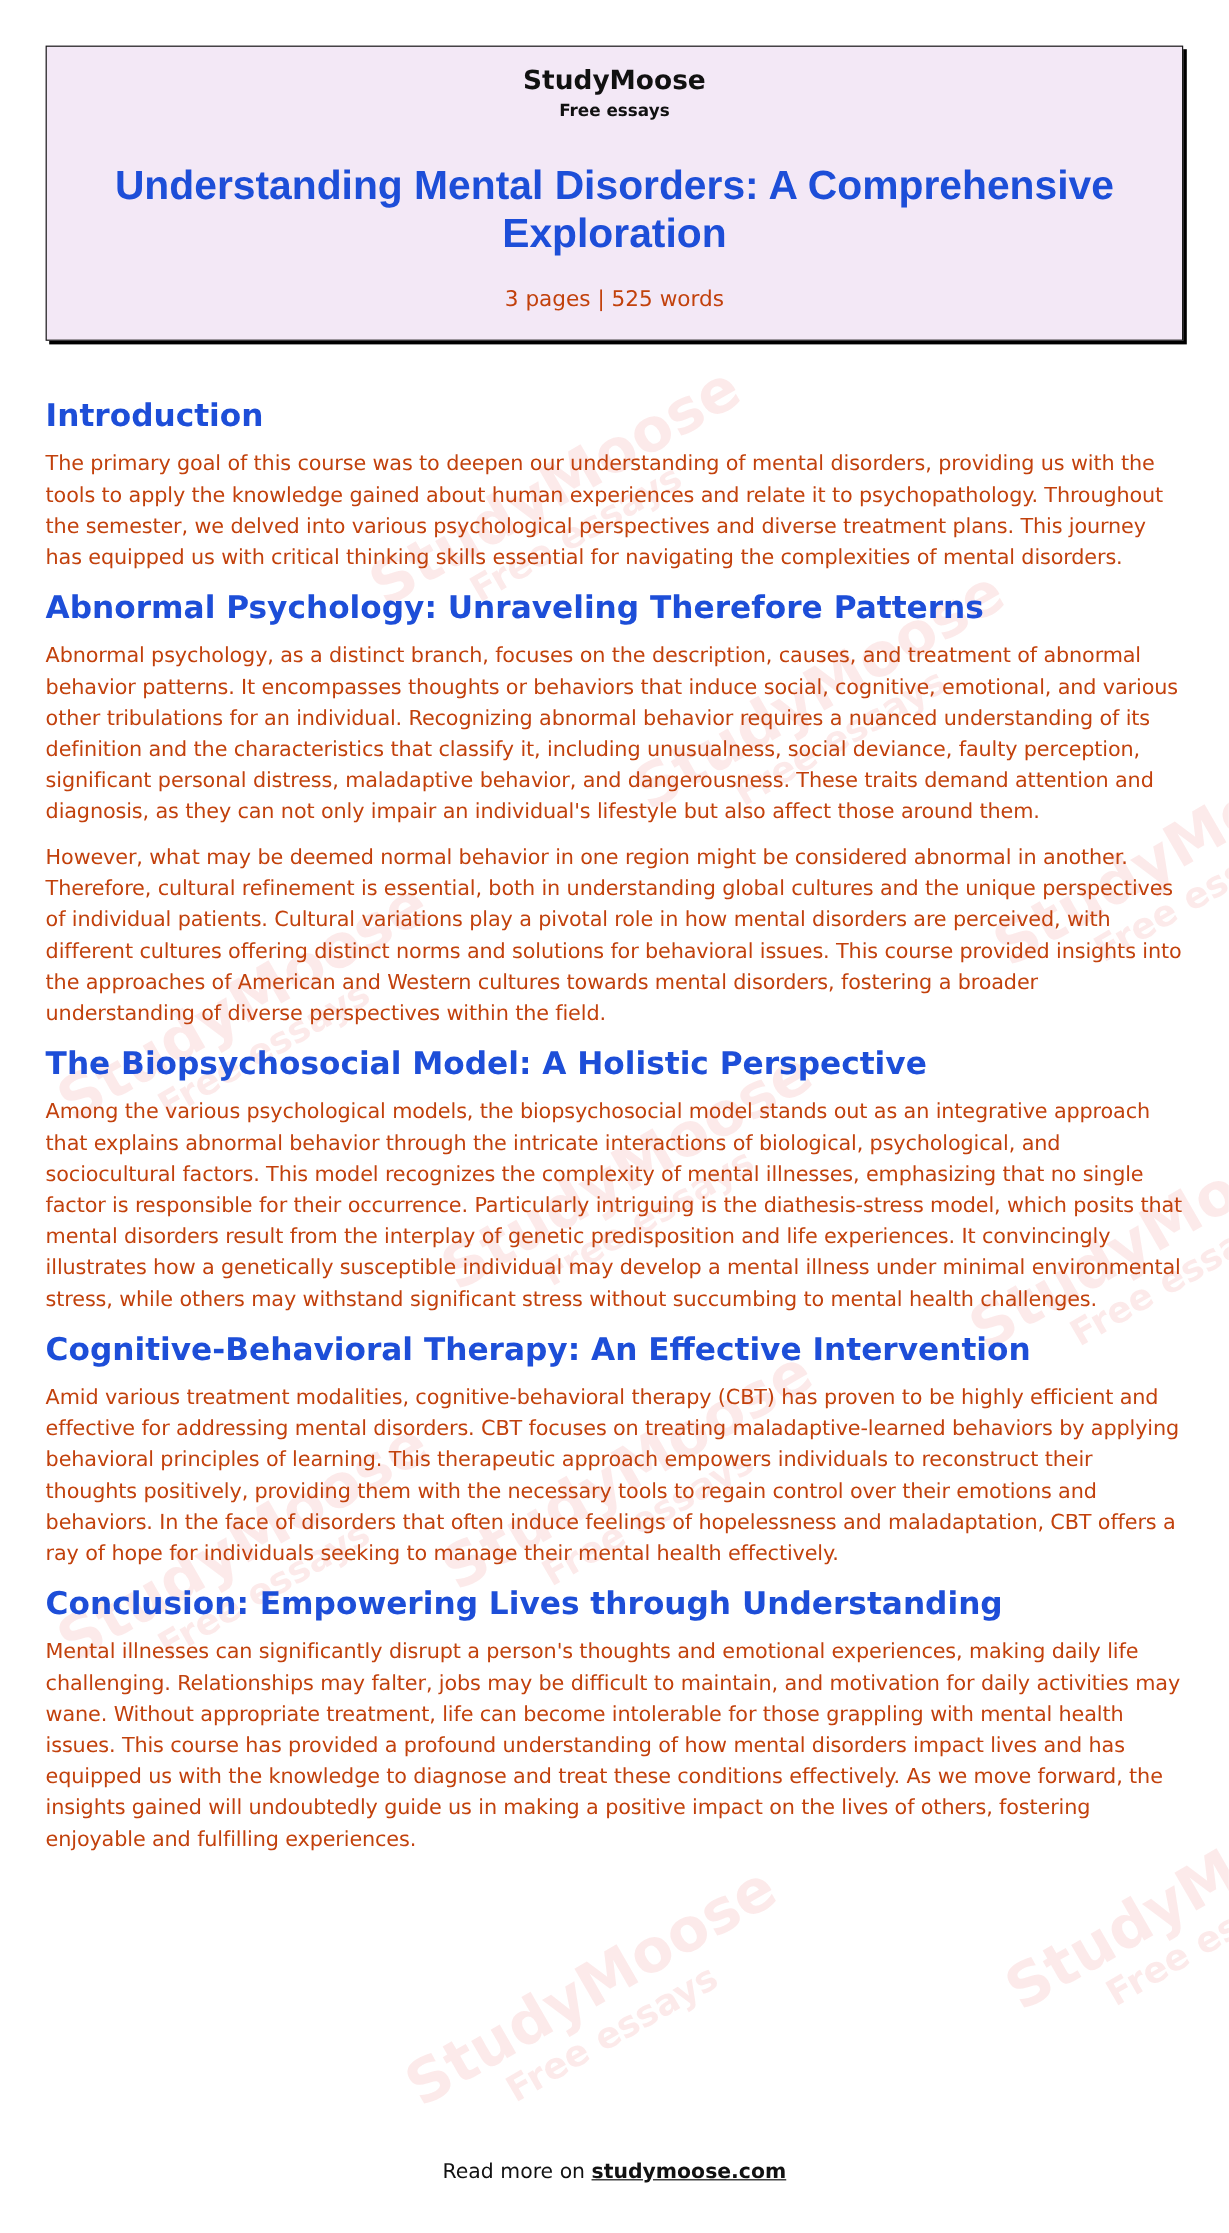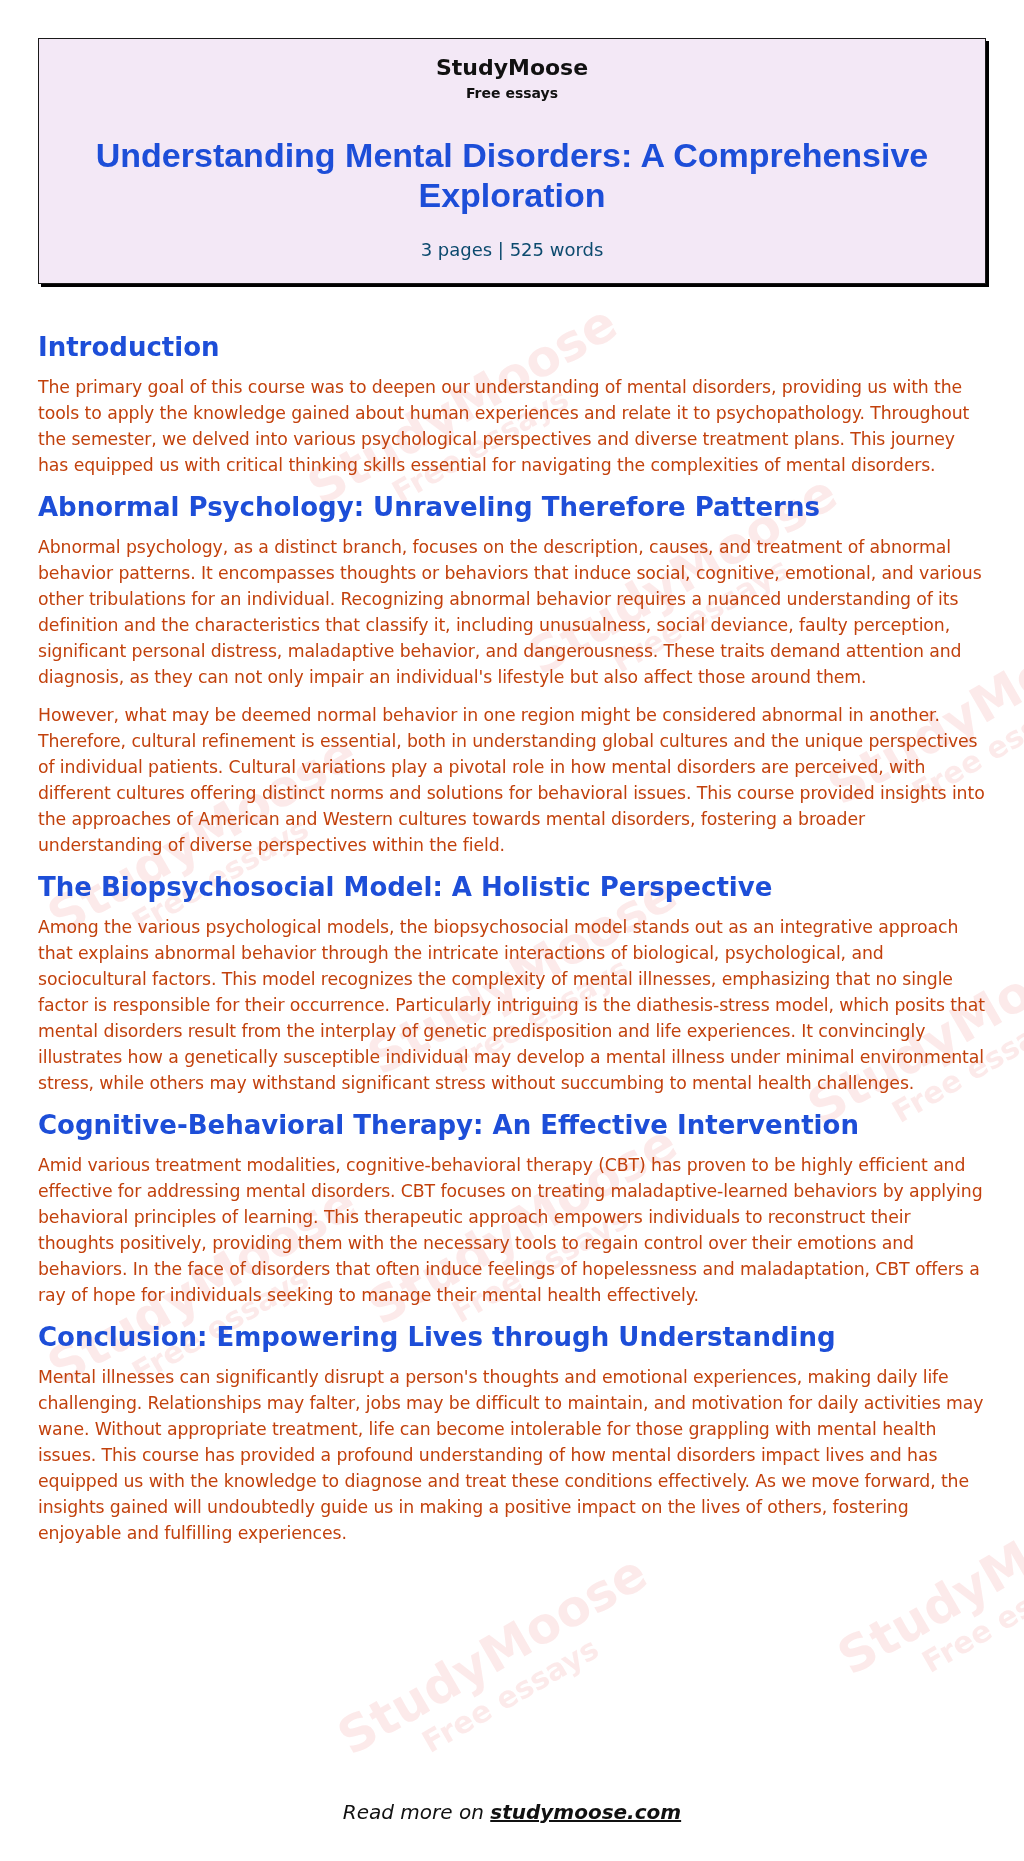--- a/index.html
+++ b/index.html
@@ -49,21 +49,21 @@
   }
   .doc-title {
     position: absolute; left: 40px; right: 40px; top: 96px;
     font-family: "Liberation Sans", sans-serif;
     font-weight: bold; font-size: 34px; line-height: 40px; color: #1d4ed8;
     margin: 0;
   }
   .doc-meta {
     position: absolute; left: 0; right: 0; top: 200px;
     font-family: "DejaVu Sans", sans-serif;
-    font-size: 18px; color: #0c4a6e;
+    font-size: 18px; color: #c2410c;
   }
 
   .content {
     position: absolute; left: 38px; top: 330px; width: 950px;
     z-index: 1;
   }
   .section h2 {
     font-family: "DejaVu Sans", sans-serif;
     font-weight: bold;
     font-size: 26px;
@@ -76,23 +76,22 @@
     font-size: 17.3px;
     line-height: 26px;
     color: #c2410c;
     margin: 0 0 12px 0;
     letter-spacing: -0.1px;
   }
   .footer {
     position: absolute; left: 0; right: 0; top: 1800px;
     text-align: center;
     font-family: "DejaVu Sans", sans-serif;
-    font-size: 20px; color: #111;
+    font-size: 17px; color: #111;
     z-index: 1;
-    font-style: italic;
   }
   .footer a { color: #111; font-weight: bold; text-decoration: underline; }
 </style>
 </head>
 <body>
 
 <div class="watermark-layer">
   <div class="wm" style="left:300px; top:470px;">
     <span class="wm-big">StudyMoose</span>
     <span class="wm-small">Free essays</span>

